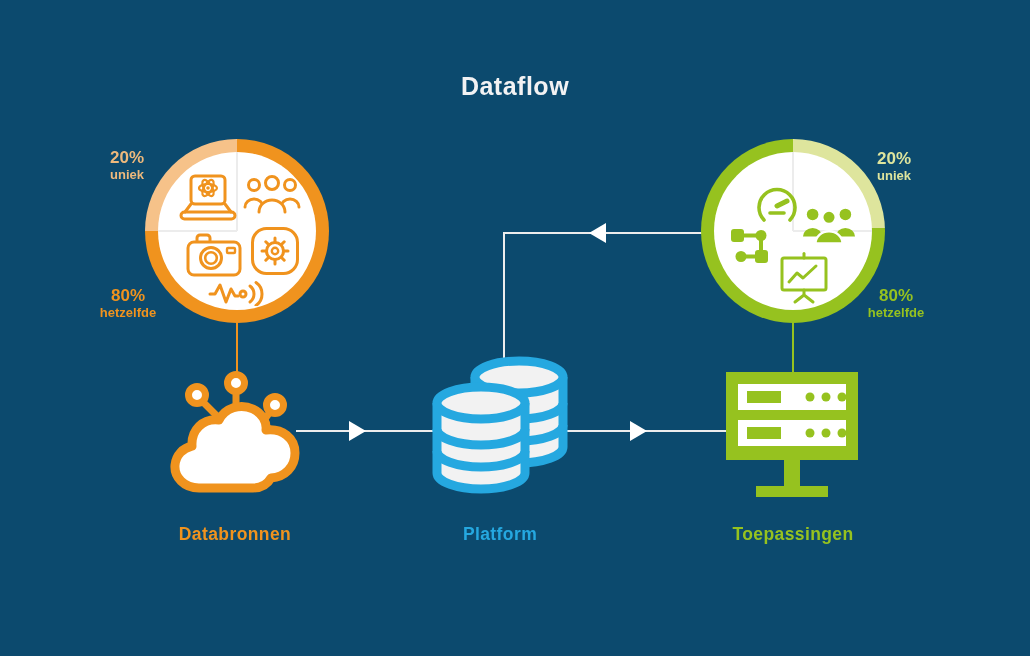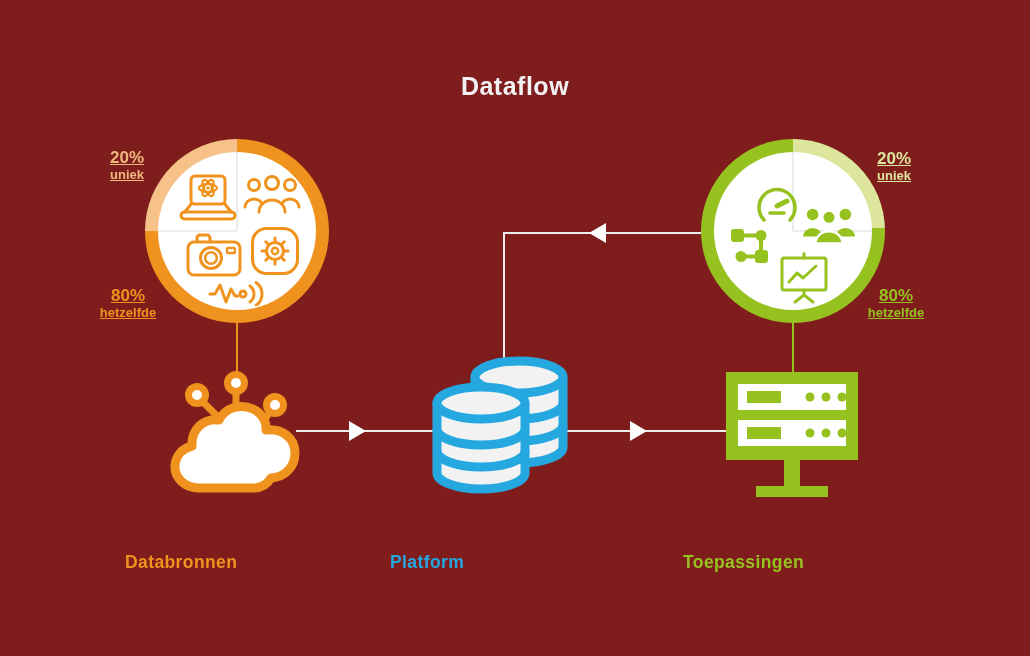--- a/index.html
+++ b/index.html
@@ -1,34 +1,34 @@
 <!DOCTYPE html>
 <html><head>
 <meta charset="utf-8">
 <style>
   html,body{margin:0;padding:0;background:#4a4d53;}
   .stage{
-    position:relative;width:1030px;height:656px;background:#7f1d1d;
+    position:relative;width:1030px;height:656px;background:#0c4a6e;
     font-family:"Liberation Sans",sans-serif;overflow:hidden;
   }
   .title{
     position:absolute;left:0;top:72px;width:100%;text-align:center;
     color:#f2f2f3;font-size:25px;font-weight:700;letter-spacing:.5px;margin:0;
   }
   
   .donut{position:absolute;width:184px;height:184px;border-radius:50%;}
   .donut-orange{left:145px;top:139px;background:conic-gradient(from 0deg,#f0931e 0deg 270deg,#f6c289 270deg 360deg);}
   .donut-green {left:701px;top:139px;background:conic-gradient(from 0deg,#dee59d 0deg 88deg,#96c21f 88deg 360deg);}
   .donut-inner{position:absolute;inset:13px;background:#ffffff;border-radius:50%;overflow:hidden;}
   .divider{position:absolute;background:#ececec;}
   .div-top{left:50%;top:0;width:2px;height:50%;margin-left:-1px;}
   .div-left{left:0;top:50%;width:50%;height:2px;margin-top:-1px;}
   .div-right{left:50%;top:50%;width:50%;height:2px;margin-top:-1px;}
   
-  .pct{position:absolute;font-weight:700;line-height:1.15;text-align:center;text-decoration:underline;}
+  .pct{position:absolute;font-weight:700;line-height:1.15;text-align:center;}
   .pct .big{font-size:17px;}
   .pct .small{font-size:13px;}
   .pct-src-unique{left:97px;top:148px;width:60px;color:#eeb97c;}
   .pct-src-same{left:88px;top:286px;width:80px;color:#f0931e;}
   .pct-app-unique{left:864px;top:149px;width:60px;color:#dee59d;}
   .pct-app-same{left:856px;top:286px;width:80px;color:#96c21f;}
   
   .line{position:absolute;background:#ededed;}
   .stem-orange{left:236px;top:322px;width:2px;height:58px;background:#f0931e;}
   .stem-green{left:792px;top:322px;width:2px;height:52px;background:#96c21f;}
@@ -43,21 +43,21 @@
   .a1{left:349px;top:421px;}
   .a2{left:630px;top:421px;}
   .a3{left:589px;top:223px;}
   
   .node-icon{position:absolute;}
   .cloud-box{left:165px;top:364px;width:142px;height:140px;}
   .db-box{left:432px;top:355px;width:142px;height:160px;}
   .server-box{left:722px;top:370px;width:140px;height:128px;}
   .node-icon svg{display:block;width:100%;height:100%;}
   
-  .node-label{position:absolute;top:552px;width:220px;text-align:left;font-size:17.5px;font-weight:700;letter-spacing:.4px;}
+  .node-label{position:absolute;top:524px;width:220px;text-align:center;font-size:17.5px;font-weight:700;letter-spacing:.4px;}
   .lbl-sources{left:125px;color:#f0931e;}
   .lbl-platform{left:390px;color:#25a8e0;}
   .lbl-apps{left:683px;color:#96c21f;}
   
   .mini{position:absolute;}
   .mini svg{display:block;width:100%;height:100%;}
 </style>
 </head>
 <body>
 

